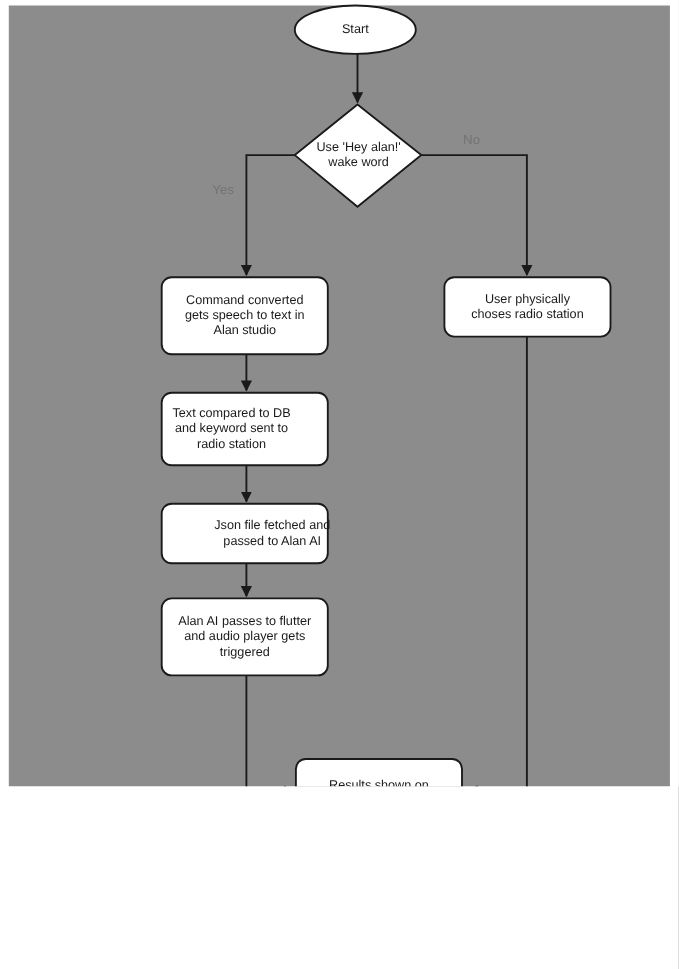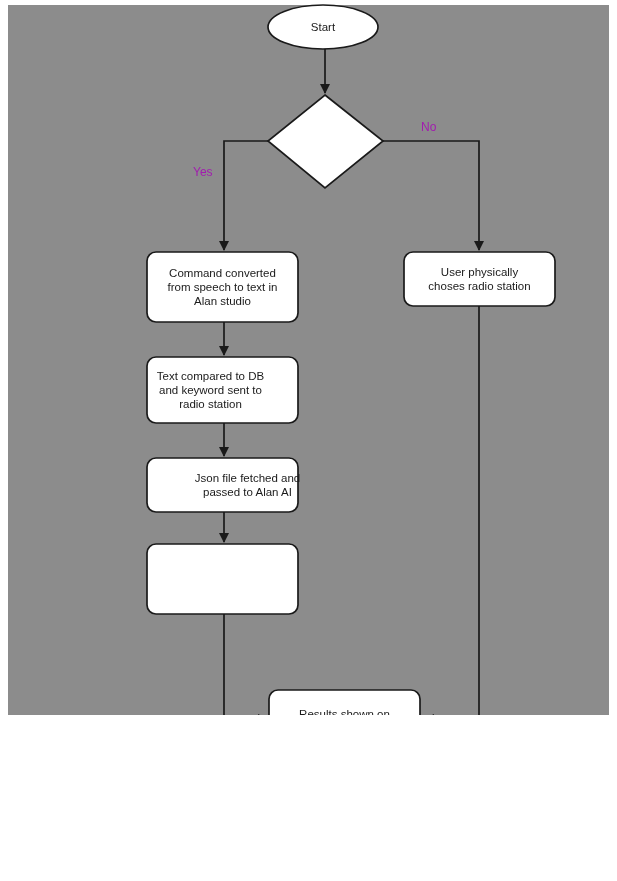--- a/index.html
+++ b/index.html
@@ -38,21 +38,21 @@
     justify-content: center;
     text-align: center;
     color: #1a1a1a;
     font-size: 11.5px;
     line-height: 14px;
     pointer-events: none;
     white-space: pre-line;
   }
   .edge-label {
     position: absolute;
-    color: #a21caf;
+    color: #737373;
     font-size: 12px;
     line-height: 13px;
   }
 </style>
 </head>
 <body>
 
 <div id="canvas">
 
   <div id="plate"></div>
@@ -93,35 +93,40 @@
       <rect x="147" y="357" width="151" height="66" rx="9" ry="9"></rect>
       <rect x="147" y="458" width="151" height="54" rx="9" ry="9"></rect>
       <rect x="147" y="544" width="151" height="70" rx="9" ry="9"></rect>
       <rect x="269" y="690" width="151" height="62" rx="9" ry="9"></rect>
       <ellipse cx="345" cy="825" rx="62" ry="26"></ellipse>
     </g>
   </svg>
 
   <div class="node-text" style="left:268px; top:5px; width:110px; height:44px;">Start</div>
 
+  <div class="node-text" style="left:270px; top:118px; width:112px; height:46px;">Use 'Hey alan!'
+wake word</div>
 
   <div class="node-text" style="left:148px; top:252px; width:149px; height:70px;">Command converted
-from speech to text in
+gets speech to text in
 Alan studio</div>
 
   <div class="node-text" style="left:405px; top:252px; width:149px; height:54px;">User physically
 choses radio station</div>
 
   <div class="node-text" style="left:136px; top:357px; width:149px; height:66px;">Text compared to DB
 and keyword sent to
 radio station</div>
 
   <div class="node-text" style="left:148px; top:458px; width:149px; height:54px;padding-left:25px;">Json file fetched and
 passed to Alan AI</div>
 
+  <div class="node-text" style="left:147px; top:544px; width:151px; height:70px;">Alan AI passes to flutter
+and audio player gets
+triggered</div>
 
   <div class="node-text" style="left:269px; top:690px; width:151px; height:62px;">Results shown on
 fetched and music plays</div>
 
   <div class="node-text" style="left:283px; top:799px; width:124px; height:52px;">End</div>
 
   <div class="edge-label" style="left:193px; top:166px;">Yes</div>
 
   <div class="edge-label" style="left:421px; top:121px;">No</div>
 

